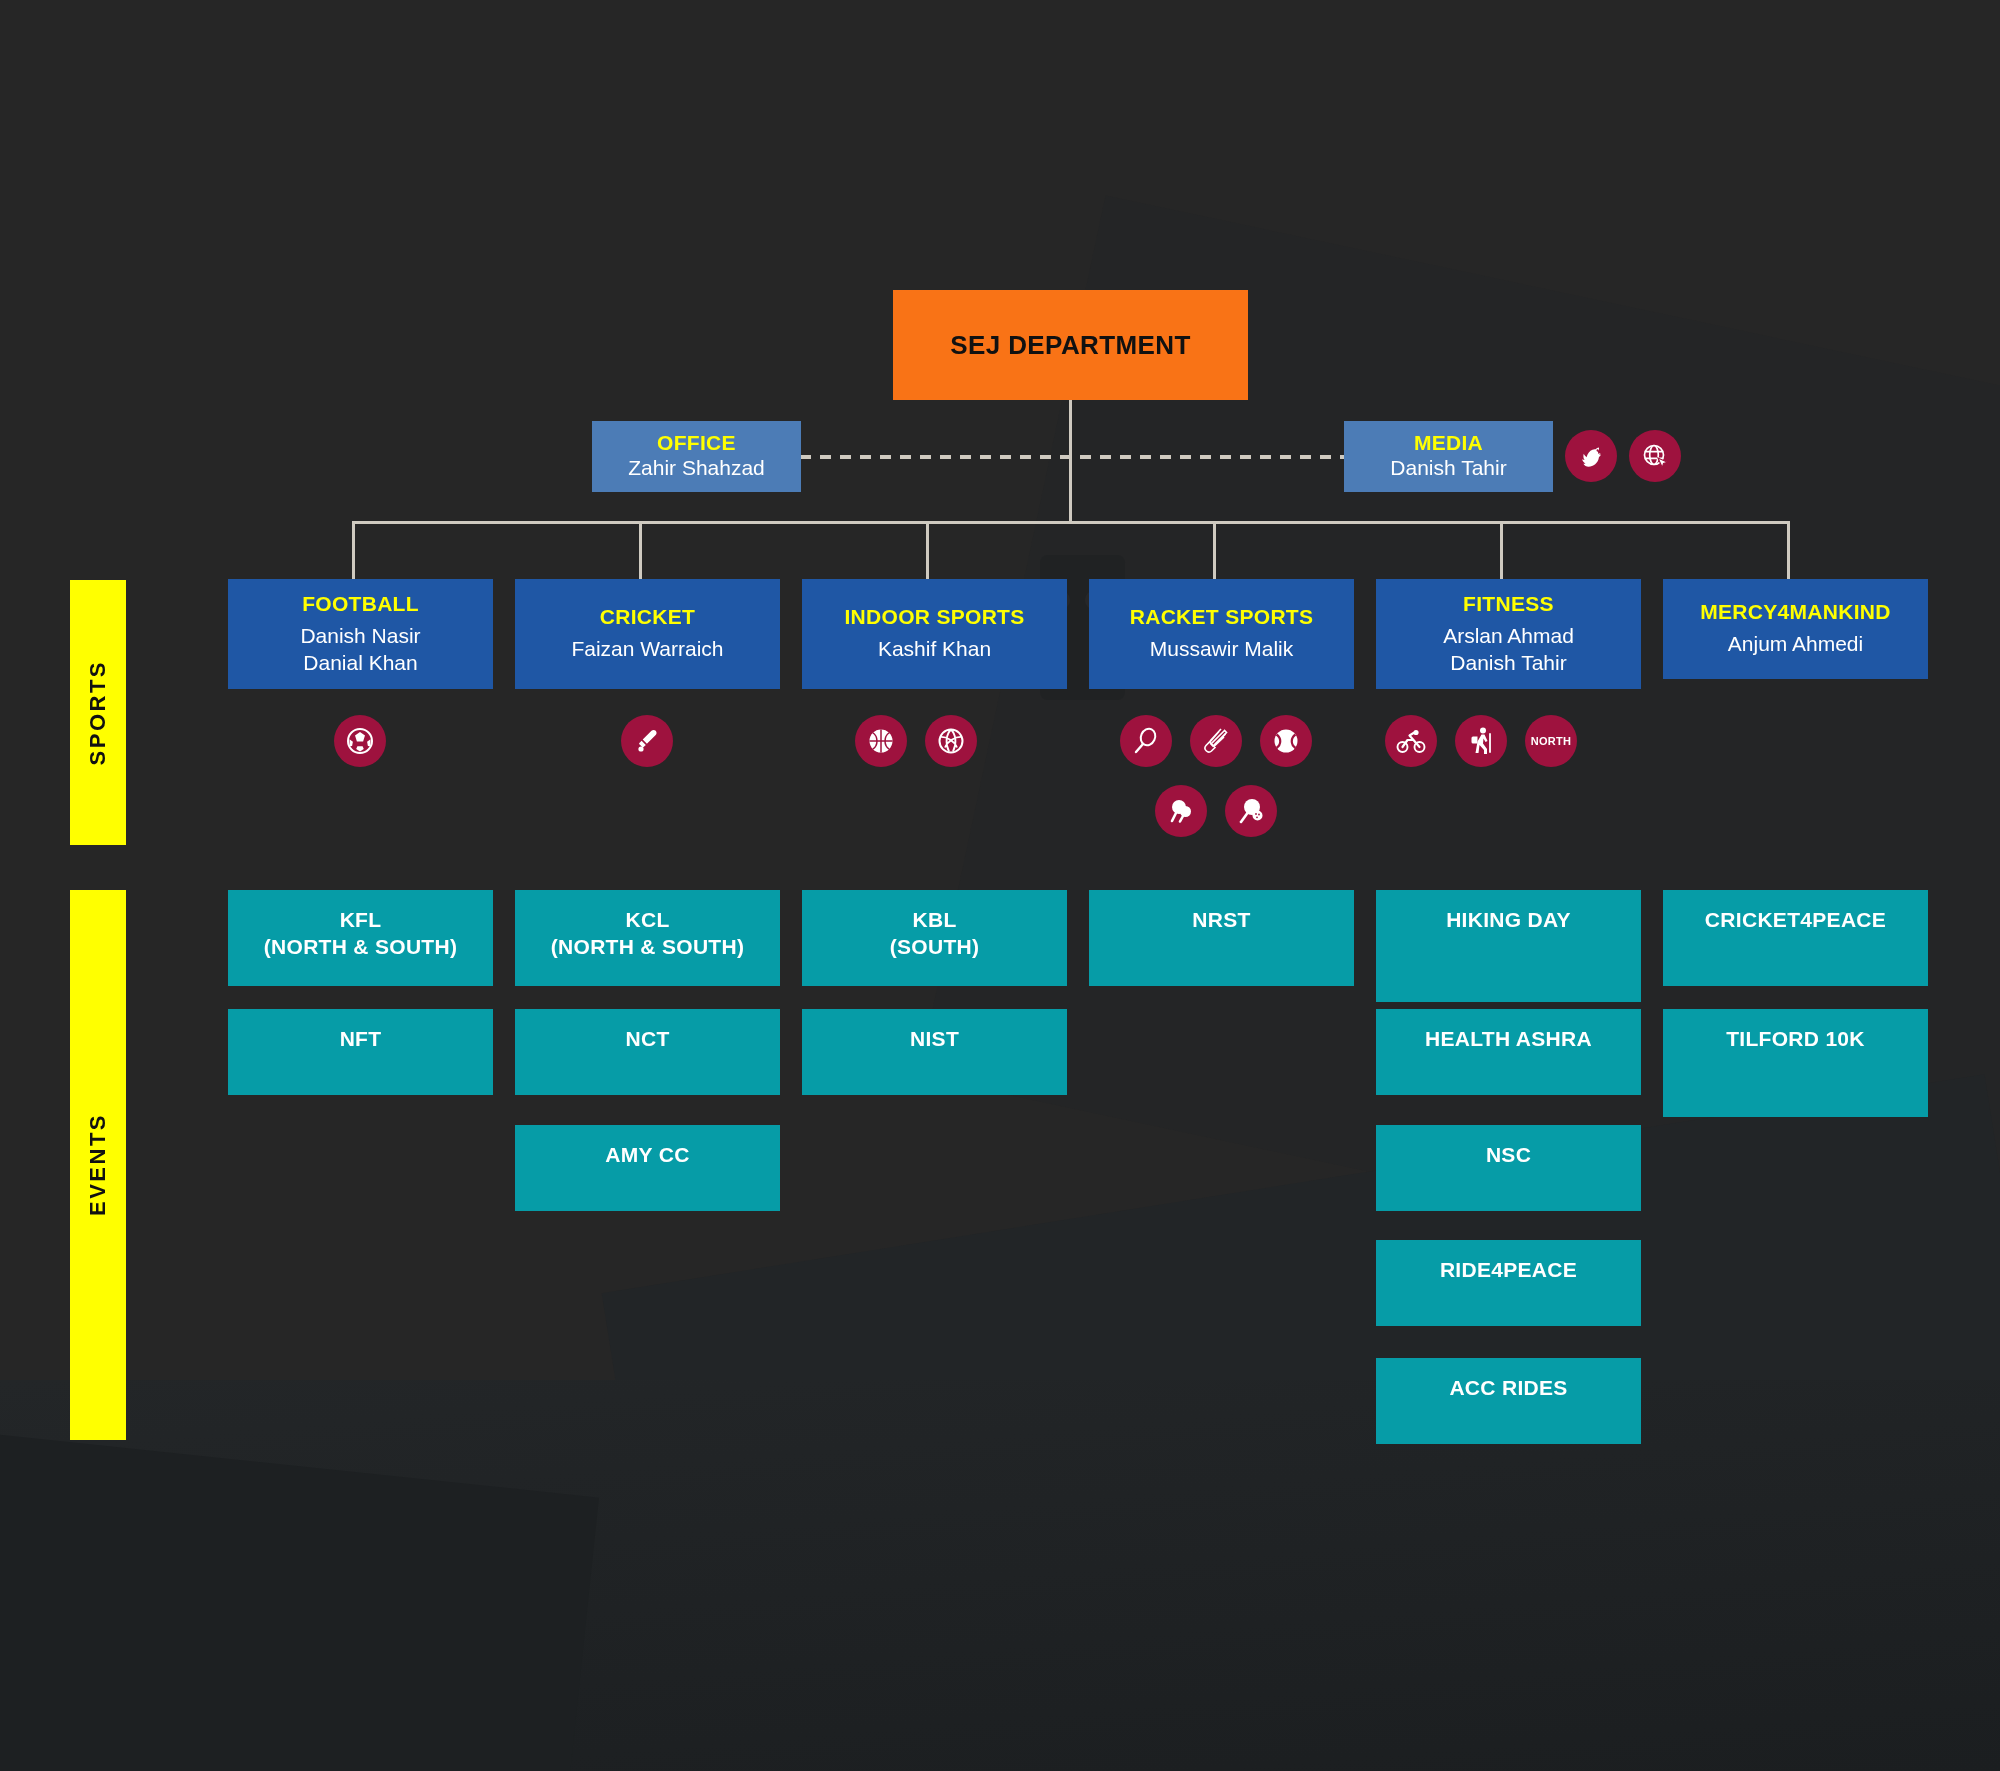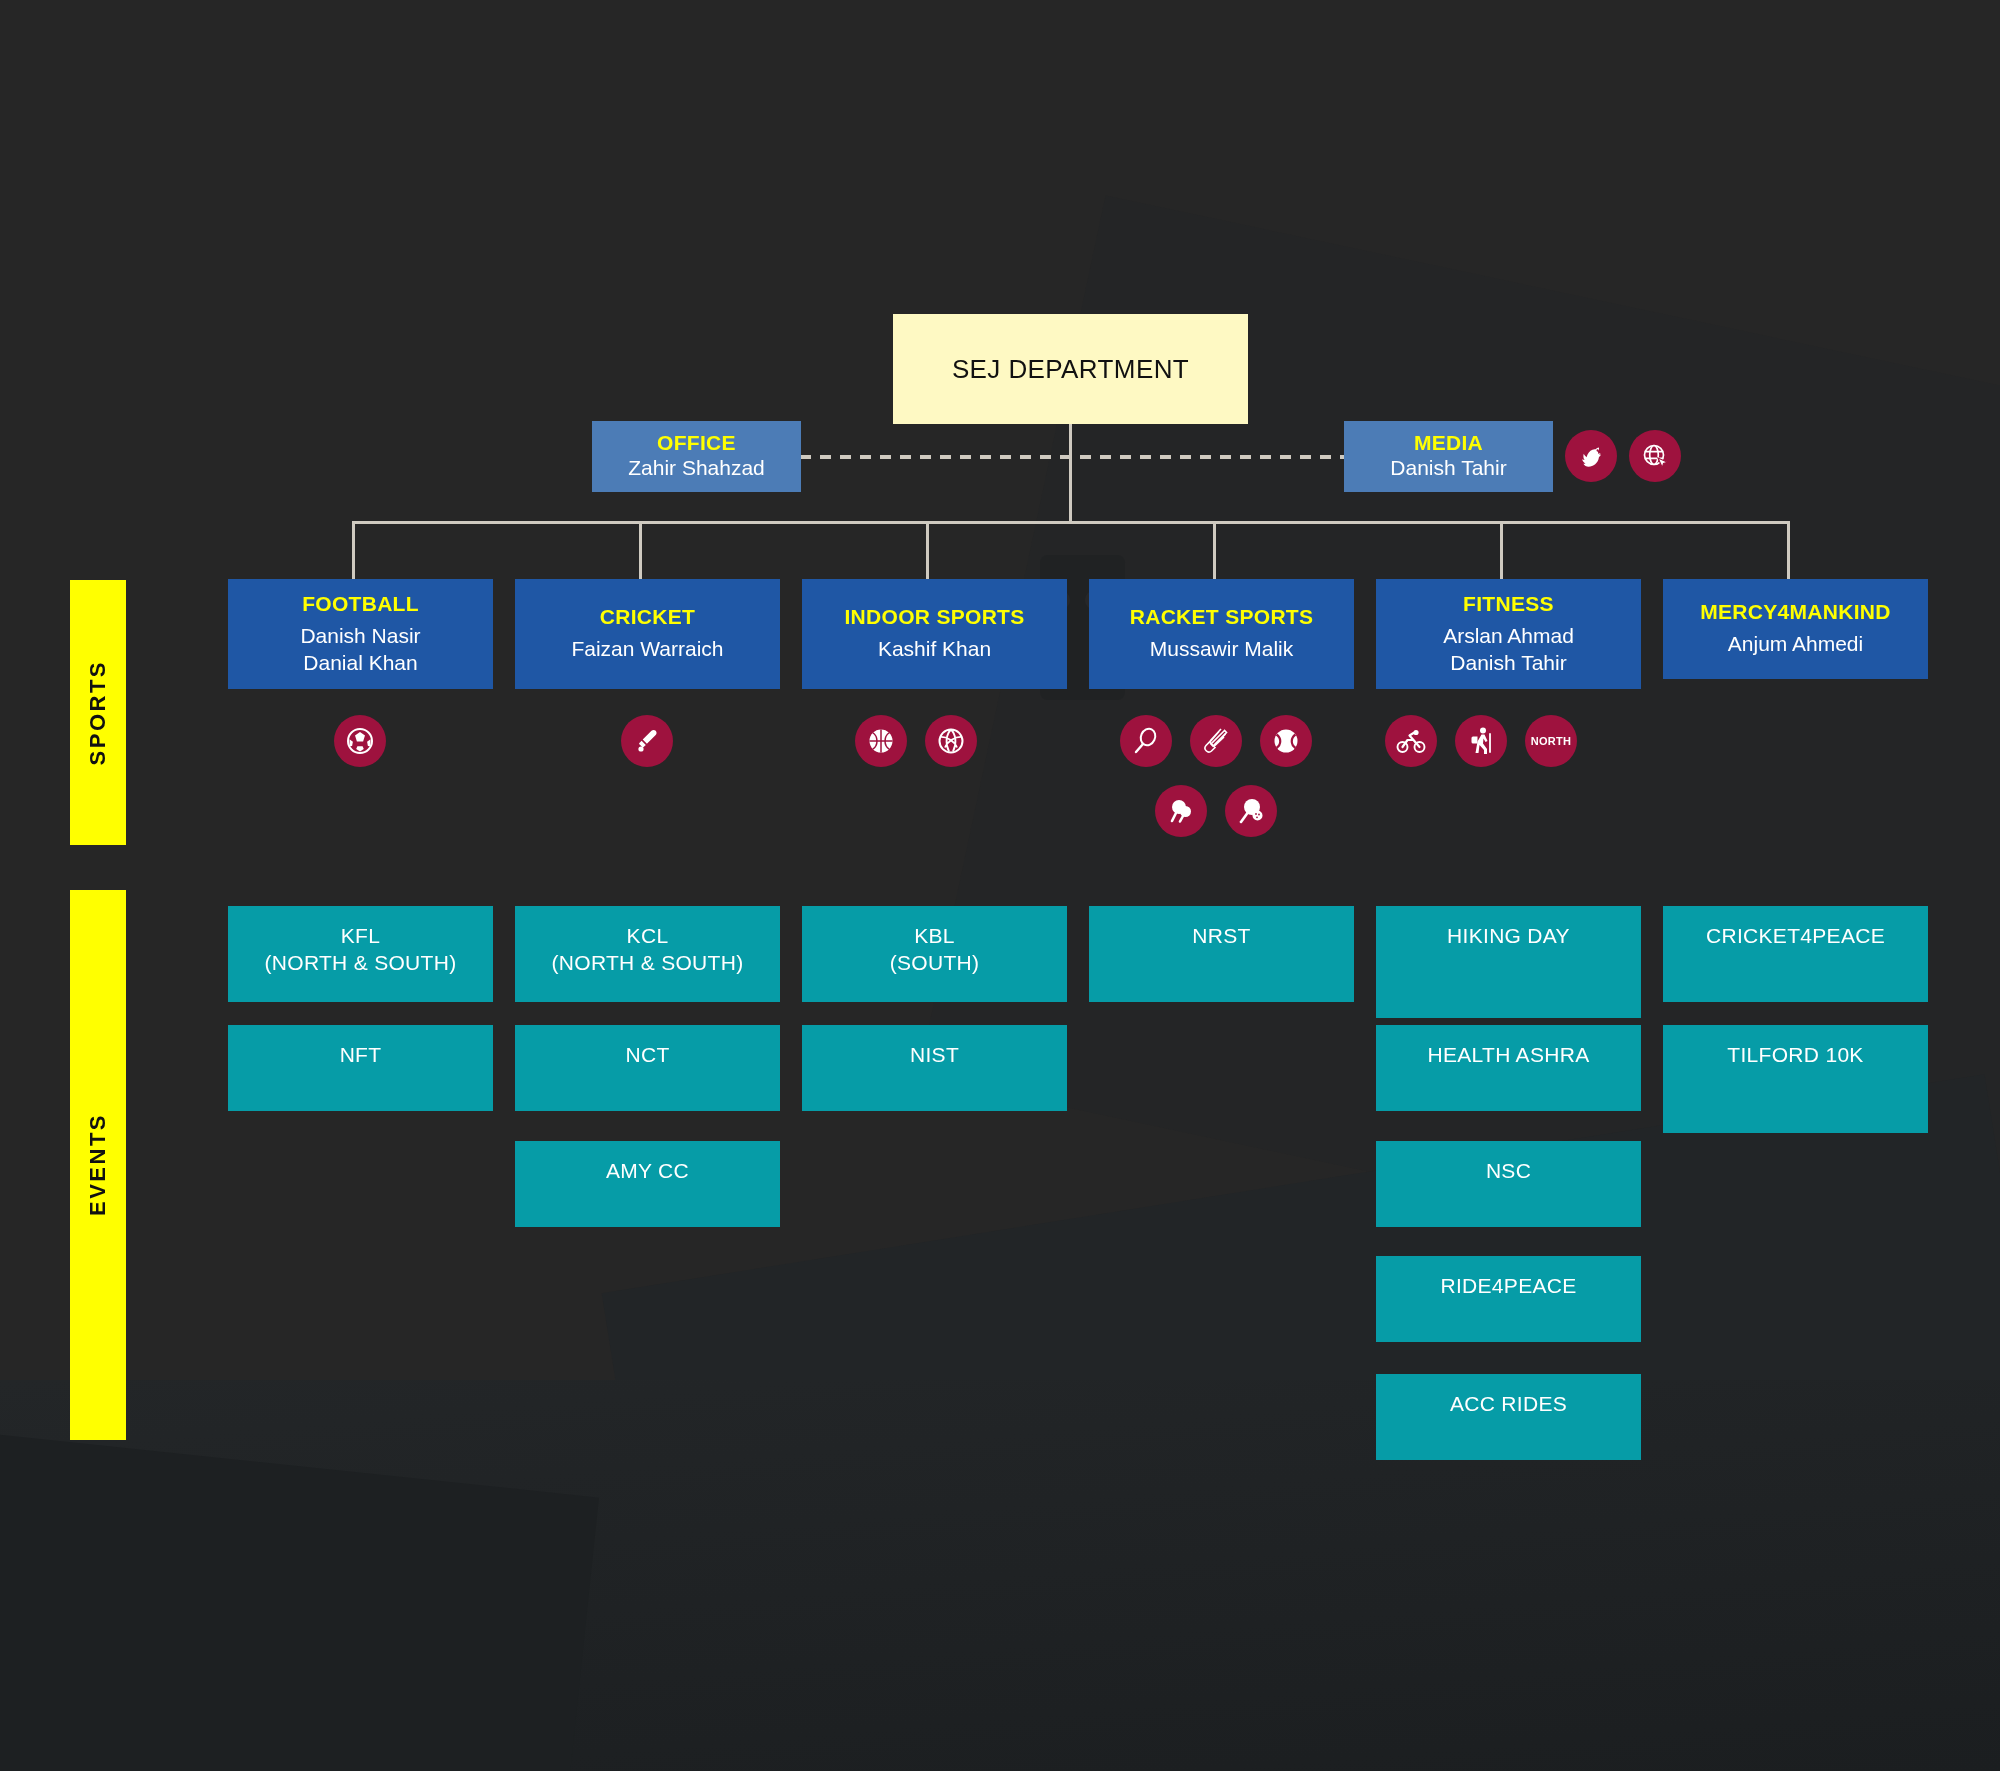--- a/index.html
+++ b/index.html
@@ -39,49 +39,47 @@
     background: #ffffff;
     display: flex; align-items: center; justify-content: center;
   }
   .crest { width: 104px; height: 132px; }
 
   
   .box { position: absolute; display: flex; flex-direction: column;
          align-items: center; justify-content: center; text-align: center; }
 
   .box-root {
-    background: #fef9c3;
+    background: #f97316;
     color: #111111;
-    font-weight: normal;
+    font-weight: bold;
     font-size: 26px;
     letter-spacing: .4px;
-    margin-top: 24px;
   }
   .box-office {
     background: #4c7cb6;
   }
   .box-office .ttl, .box-sport .ttl {
     color: #ffff00; font-weight: bold; font-size: 21px; letter-spacing: .3px;
   }
   .box-office .nm, .box-sport .nm {
     color: #ffffff; font-size: 21px; font-weight: normal; line-height: 1.28; text-align: center;
   }
   .box-sport { background: #1f57a5; padding: 6px 4px; }
   .box-sport .ttl { font-size: 21px; margin-bottom: 7px; }
 
   .box-event {
     background: #069ca7;
     color: #ffffff;
-    font-weight: normal;
+    font-weight: bold;
     font-size: 21px;
     letter-spacing: .3px;
     padding-top: 16px;
     justify-content: flex-start;
     line-height: 1.3;
-    margin-top: 16px;
   }
 
   
   .rail {
     position: absolute;
     background: #ffff00;
     display: flex; align-items: center; justify-content: center;
   }
   .rail span {
     writing-mode: vertical-rl;

